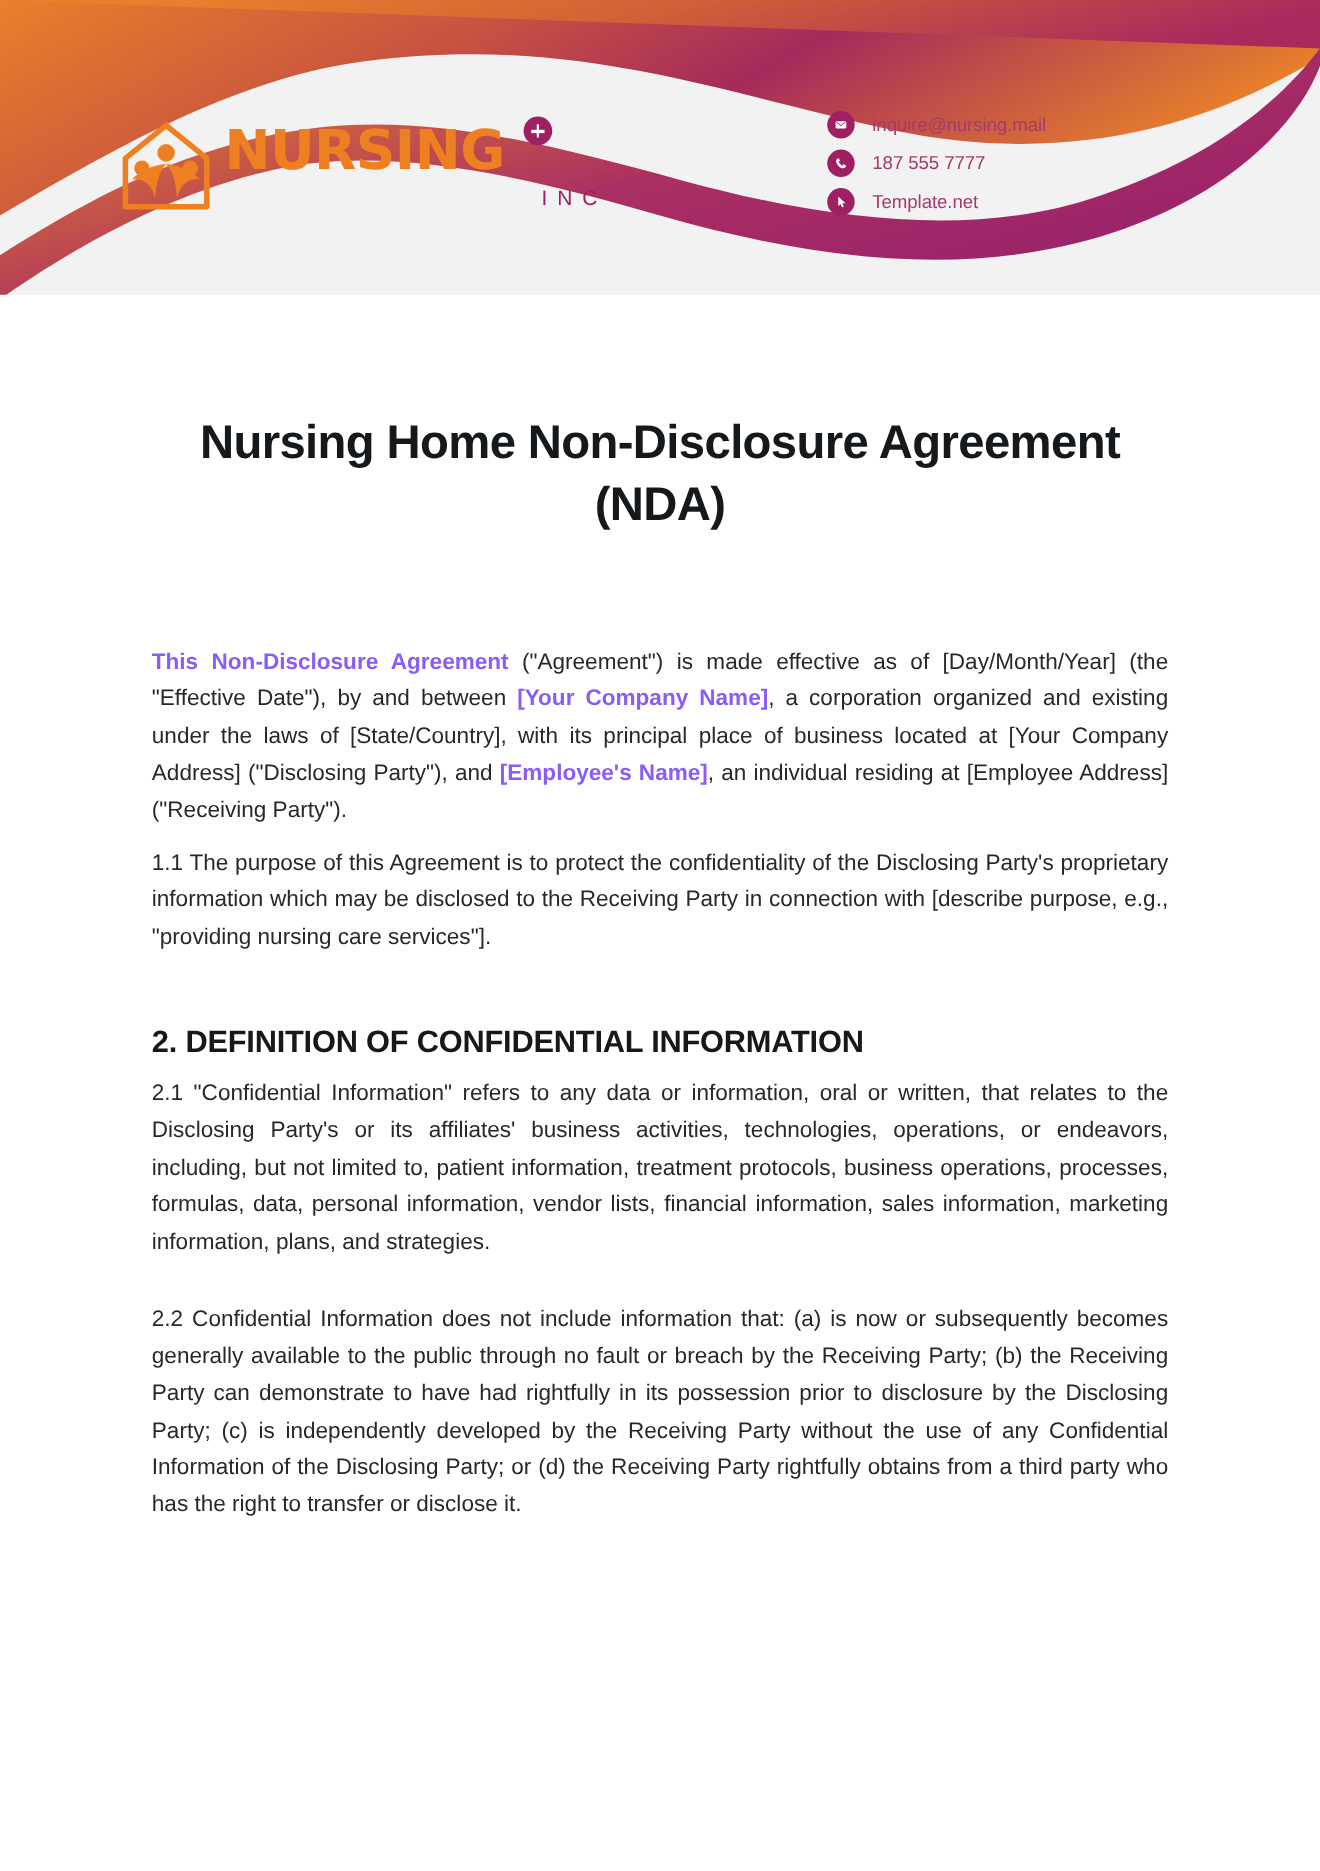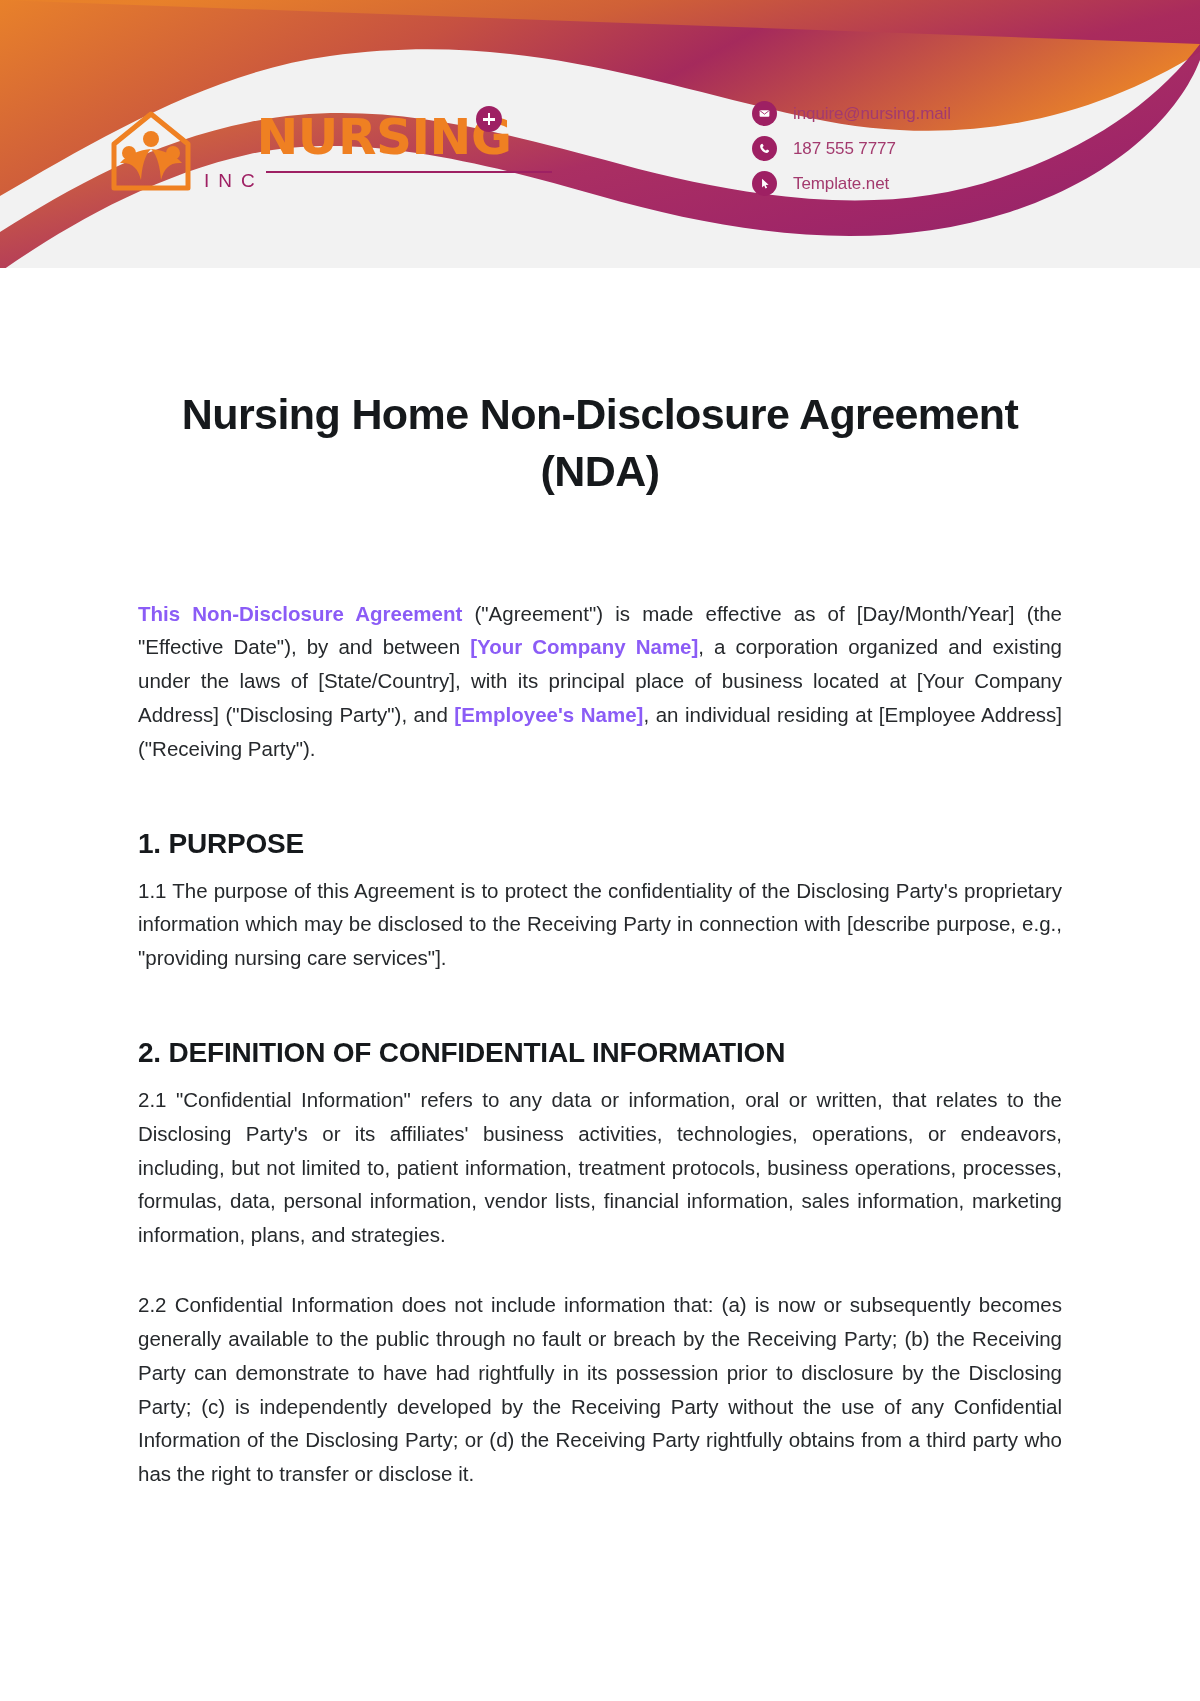--- a/index.html
+++ b/index.html
@@ -59,27 +59,27 @@
     width: 360px;
   }
   .logo-word {
     font-family: "DejaVu Sans", sans-serif;
     font-weight: bold;
     font-size: 50px;
     letter-spacing: -0.5px;
     color: #ef8022;
     line-height: 1;
     white-space: nowrap;
-    text-align: center;
   }
   .logo-sub-row {
     display: flex;
-    align-items: flex-start;
+    align-items: flex-end;
     margin-top: 9px;
     width: 348px;
+    flex-direction: column;
   }
   .logo-sub {
     font-family: "Liberation Sans", sans-serif;
     font-size: 19px;
     letter-spacing: 9px;
     color: #9e2063;
     line-height: 1;
     white-space: nowrap;
   }
   .logo-rule {
@@ -139,21 +139,21 @@
     font-size: 17px;
     color: #a33a6e;
     white-space: nowrap;
     letter-spacing: -0.1px;
   }
 
   
   .doc-body {
     position: absolute;
     left: 0;
-    top: 280px;
+    top: 268px;
     width: 1200px;
     padding: 0;
   }
   .content {
     width: 924px;
     margin: 0 auto;
     padding-top: 106px;
   }
   .doc-title {
     font-family: "Liberation Sans", sans-serif;
@@ -277,21 +277,20 @@
   </div>
 </div>
 
 <div class="doc-body">
   <div class="content">
 
     <h1 class="doc-title">Nursing Home Non-Disclosure Agreement (NDA)</h1>
 
     <p class="intro-para"><b>This Non-Disclosure Agreement</b><span> ("Agreement") is made effective as of [Day/Month/Year] (the "Effective Date"), by and between </span><b>[Your Company Name]</b><span>, a corporation organized and existing under the laws of [State/Country], with its principal place of business located at [Your Company Address] ("Disclosing Party"), and </span><b>[Employee's Name]</b><span>, an individual residing at [Employee Address] ("Receiving Party").</span></p>
 
-    <h2 class="section-heading">1. PURPOSE</h2>
     <p class="clause">1.1 The purpose of this Agreement is to protect the confidentiality of the Disclosing Party's proprietary information which may be disclosed to the Receiving Party in connection with [describe purpose, e.g., "providing nursing care services"].</p>
 
     <h2 class="section-heading">2. DEFINITION OF CONFIDENTIAL INFORMATION</h2>
     <p class="clause">2.1 "Confidential Information" refers to any data or information, oral or written, that relates to the Disclosing Party's or its affiliates' business activities, technologies, operations, or endeavors, including, but not limited to, patient information, treatment protocols, business operations, processes, formulas, data, personal information, vendor lists, financial information, sales information, marketing information, plans, and strategies.</p>
     <p class="clause tight">2.2 Confidential Information does not include information that: (a) is now or subsequently becomes generally available to the public through no fault or breach by the Receiving Party; (b) the Receiving Party can demonstrate to have had rightfully in its possession prior to disclosure by the Disclosing Party; (c) is independently developed by the Receiving Party without the use of any Confidential Information of the Disclosing Party; or (d) the Receiving Party rightfully obtains from a third party who has the right to transfer or disclose it.</p>
 
   </div>
 </div>
 
 </body></html>

